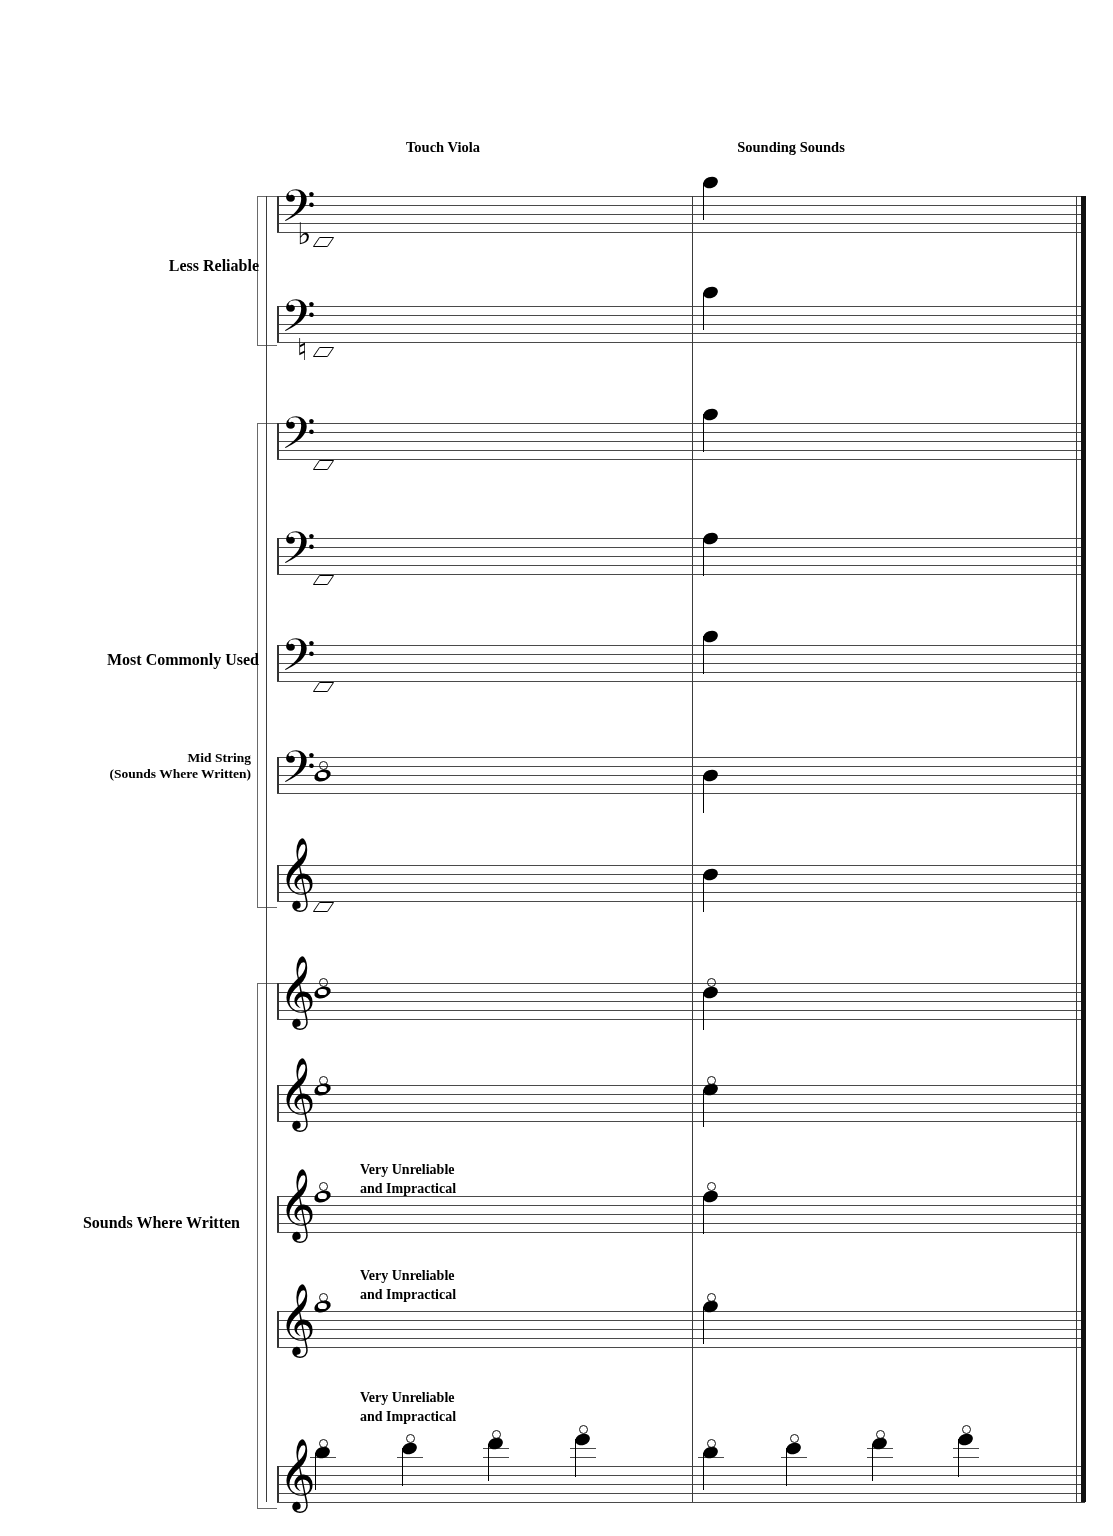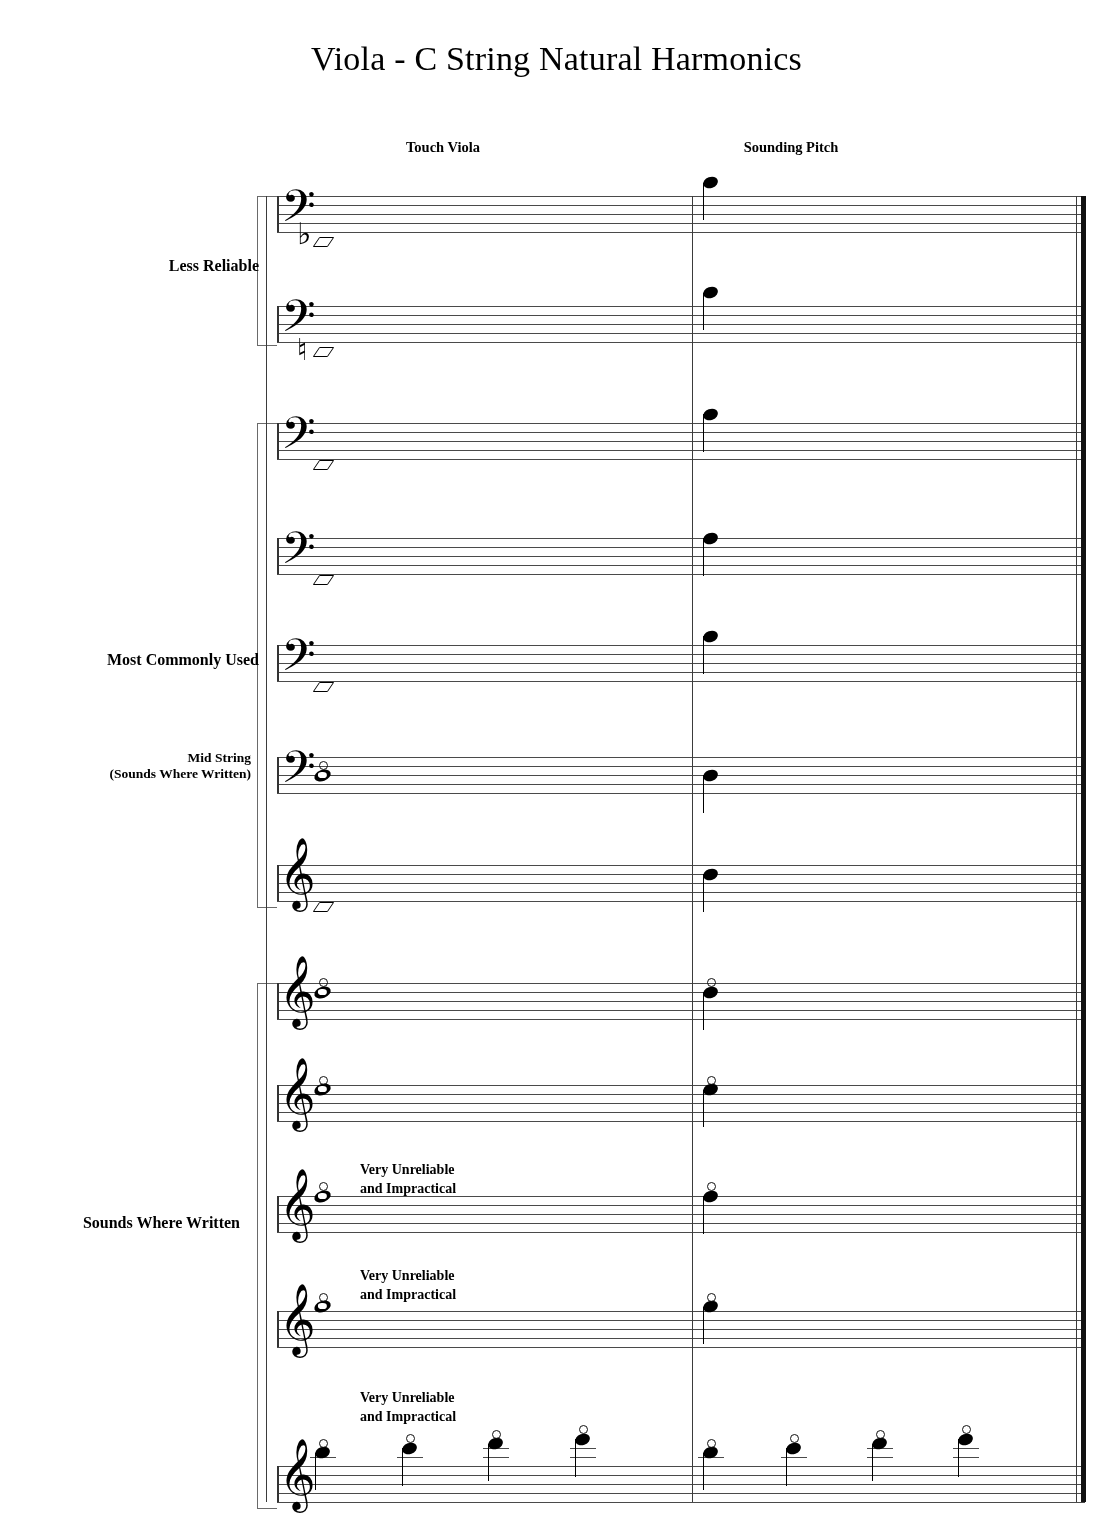--- a/index.html
+++ b/index.html
@@ -108,24 +108,23 @@
     background: transparent;
   }
   .stem { position: absolute; width: 1.4px; background: #000; }
   .ledger { position: absolute; height: 1.2px; background: #4a4a4a; }
 </style>
 </head>
 <body>
 
 <div class="page">
 
-  <div class="title">Viola - C String Natural Harmonics</div>
 
   <div class="colhead" id="colhead-0" style="left: 333px; top: 139px; width: 220px;">Touch Viola</div>
-  <div class="colhead" id="colhead-1" style="left: 681px; top: 139px; width: 220px;">Sounding Pitch</div>
+  <div class="colhead" id="colhead-1" style="left: 681px; top: 139px; width: 220px;">Sounding Sounds</div>
 
   <div id="score-layer">
       <div class="staff" style="left: 277px; top: 196px; width: 808px; height: 37px;">
         <div class="line" style="top: 0px;"></div>
         <div class="line" style="top: 9px;"></div>
         <div class="line" style="top: 18px;"></div>
         <div class="line" style="top: 27px;"></div>
         <div class="line" style="top: 36px;"></div>
       </div>
       <div class="sysbar" style="left: 277px; top: 196px; height: 36px;"></div>

